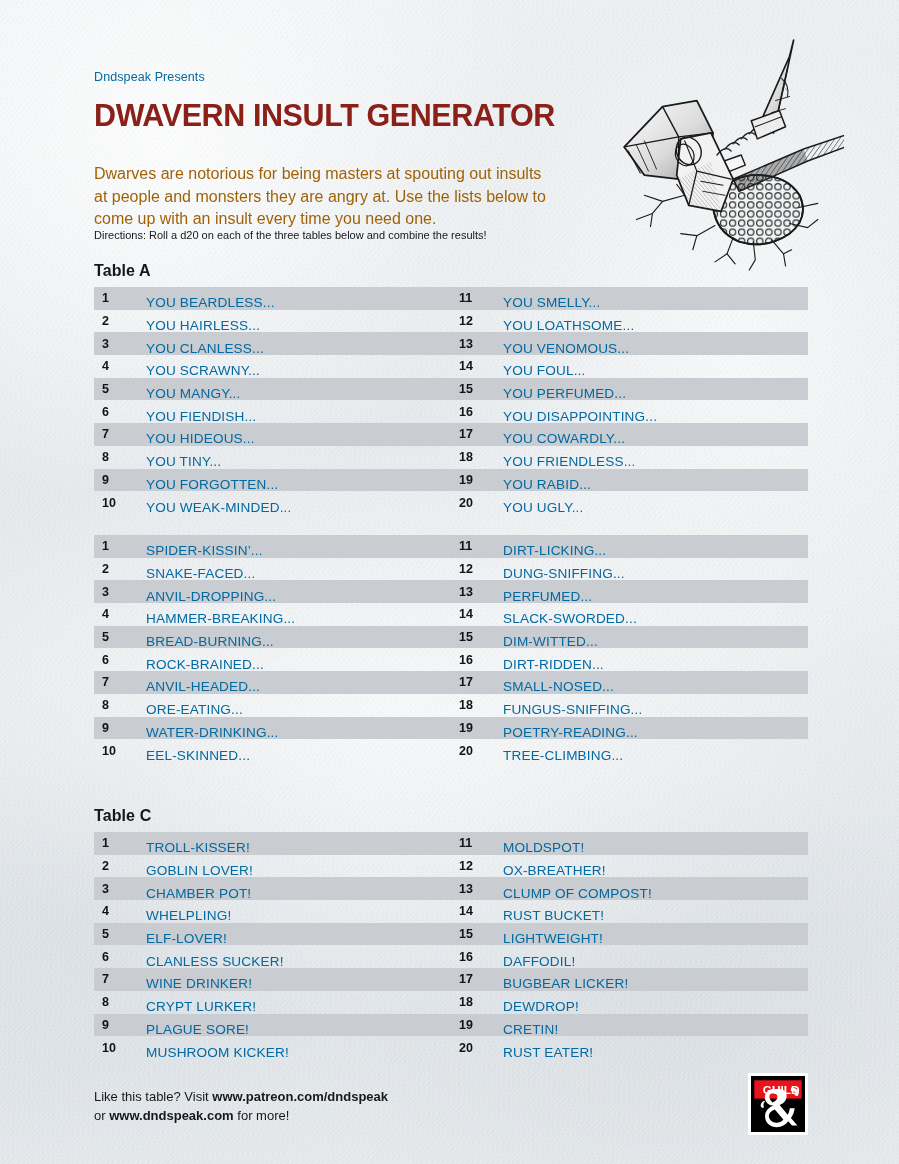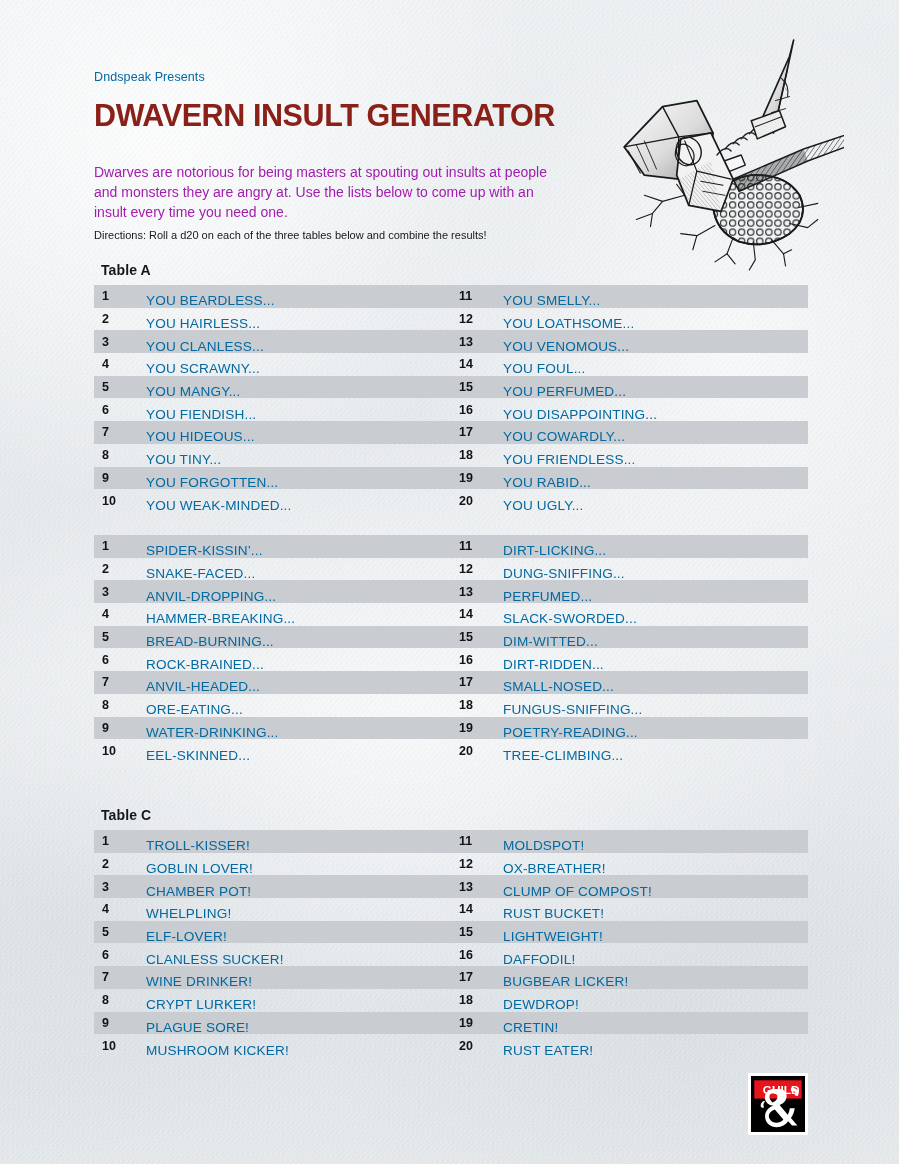--- a/index.html
+++ b/index.html
@@ -53,39 +53,39 @@
     margin-top:15px;
     font-size:30.5px;
     font-weight:bold;
     letter-spacing:-0.4px;
     color:#8b2018;
     line-height:1.05;
     white-space:nowrap;
   }
   #intro-paragraph {
     position:absolute; left:94px; top:163px; width:462px;
-    font-size:14px; line-height:1.42; color:#a21caf;
+    font-size:16px; line-height:1.42; color:#a16207;
   }
   #directions-line {
     position:absolute; left:94px; top:228px; width:480px;
     font-size:11px; line-height:1.42; color:#16191b;
     white-space:nowrap;
   }
 
   
   #hammer-illustration {
     position:absolute; left:592px; top:28px;
     width:252px; height:252px;
   }
 
   
   .table-block { position:absolute; left:94px; width:714px; }
   .table-caption {
-    font-size:14px; font-weight:bold; color:#15181a;
-    margin-bottom:7px; letter-spacing:0.1px;margin-left:7px;
+    font-size:16px; font-weight:bold; color:#15181a;
+    margin-bottom:7px; letter-spacing:0.1px;
   }
   .table-grid {
     position:relative;
     display:grid;
     grid-template-columns:357px 357px;
     grid-auto-flow:row;
   }
   .row {
     position:relative;
     height:22.7px;
@@ -472,20 +472,28 @@
           <span class="row-num">10</span>
           <span class="row-text">MUSHROOM KICKER!</span>
         </div>
         <div class="row">
           <span class="row-num">20</span>
           <span class="row-text">RUST EATER!</span>
         </div>
       </div>
   </div>
 
+  <div id="footer-text">
+    <div>
+      <span>Like this table? Visit </span><b>www.patreon.com/dndspeak</b>
+    </div>
+    <div>
+      <span>or </span><b>www.dndspeak.com</b><span> for more!</span>
+    </div>
+  </div>
 
   <div id="guild-logo">
     <div id="guild-logo-inner">
       <svg viewBox="0 0 100 104" width="100%" height="100%">
         <rect x="0" y="0" width="100" height="104" fill="#000000"></rect>
 
         <rect x="6" y="8" width="88" height="34" fill="#e8141c"></rect>
 
         <text x="56" y="34" font-family="Liberation Sans, sans-serif" font-size="22" font-weight="bold" fill="#ffffff" text-anchor="middle" id="guild-text">GUILD</text>
 

